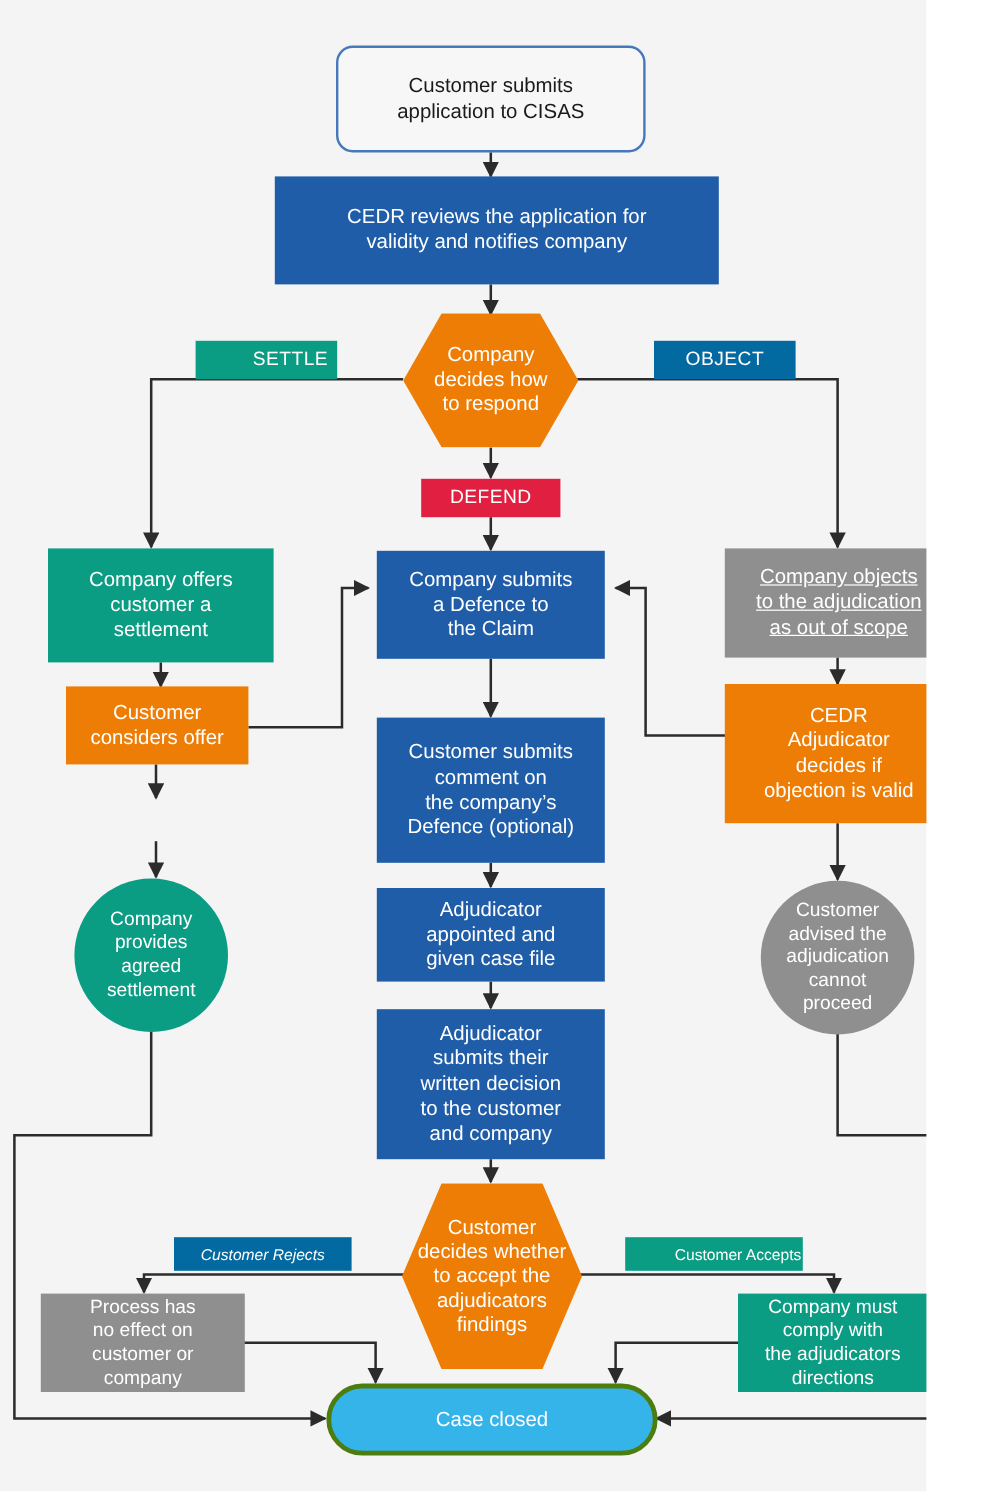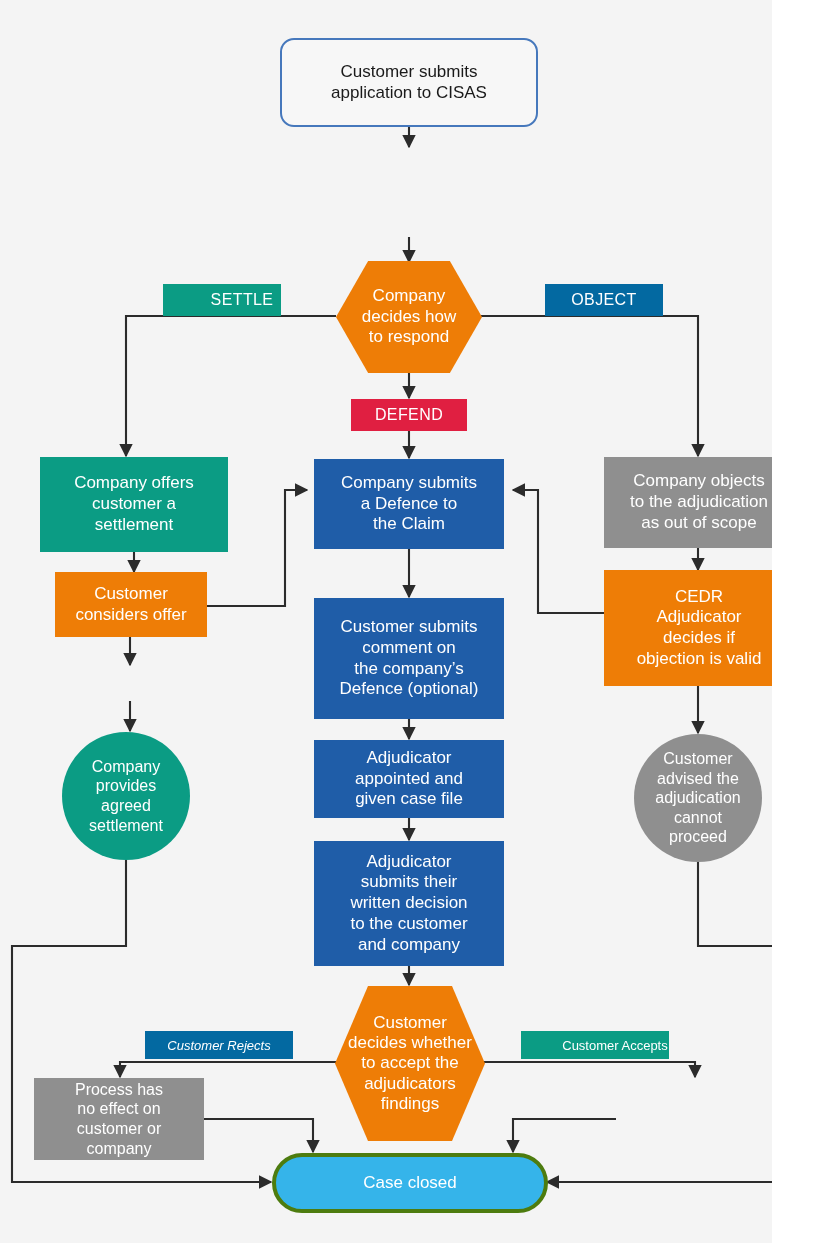--- a/index.html
+++ b/index.html
@@ -115,20 +115,22 @@
       <path d="M 203 1119 L 313 1119 L 313 1152"></path>
       <path d="M 616 1119 L 513 1119 L 513 1152"></path>
       <path d="M 126 860 L 126 946 L 12 946 L 12 1182 L 271 1182"></path>
       <path d="M 698 860 L 698 946 L 808 946 L 808 1182 L 547 1182"></path>
     </g>
   </svg>
 
   <div class="node n-start" style="left:280px;top:38px;width:258px;height:89px;">Customer submits
 application to CISAS</div>
 
+  <div class="node n-blue" style="left:229px;top:147px;width:370px;height:90px;">CEDR reviews the application for
+validity and notifies company</div>
 
   <div class="hex" style="left:336px;top:261px;width:146px;height:112px;font-size:17px;">Company
 decides how
 to respond</div>
 
   <div class="badge b-teal b-lg" style="left:163px;top:284px;width:118px;height:32px;">SETTLE</div>
 
   <div class="badge b-gray b-lg" style="left:545px;top:284px;width:118px;height:32px;">OBJECT</div>
 
   <div class="badge b-red b-lg" style="left:351px;top:399px;width:116px;height:32px;">DEFEND</div>
@@ -158,21 +160,21 @@
   <div class="node n-blue" style="left:314px;top:740px;width:190px;height:78px;">Adjudicator
 appointed and
 given case file</div>
 
   <div class="node n-blue" style="left:314px;top:841px;width:190px;height:125px;">Adjudicator
 submits their
 written decision
 to the customer
 and company</div>
 
-  <div class="node n-gray" style="left:604px;top:457px;width:190px;height:91px;">Company objects
+  <div class="node n-gray" style="left:604px;top:457px;width:190px;height:91px;text-decoration:underline;">Company objects
 to the adjudication
 as out of scope</div>
 
   <div class="node n-orange" style="left:604px;top:570px;width:190px;height:116px;">CEDR
 Adjudicator
 decides if
 objection is valid</div>
 
   <div class="node n-gray n-circle" style="left:634px;top:734px;width:128px;height:128px;">Customer
 advised the
@@ -188,16 +190,20 @@
 
   <div class="badge b-gray b-sm" style="left:145px;top:1031px;width:148px;height:28px;font-style:italic;">Customer Rejects</div>
 
   <div class="badge b-teal b-sm" style="left:521px;top:1031px;width:148px;height:28px;">Customer Accepts</div>
 
   <div class="node n-gray" style="left:34px;top:1078px;width:170px;height:82px;font-size:16px;text-align:center;">Process has
 no effect on
 customer or
 company</div>
 
+  <div class="node n-teal" style="left:615px;top:1078px;width:158px;height:82px;font-size:16px;">Company must
+comply with
+the adjudicators
+directions</div>
 
   <div class="node n-end" style="left:272px;top:1153px;width:276px;height:60px;">Case closed</div>
 
 </div>
 
 </body></html>

